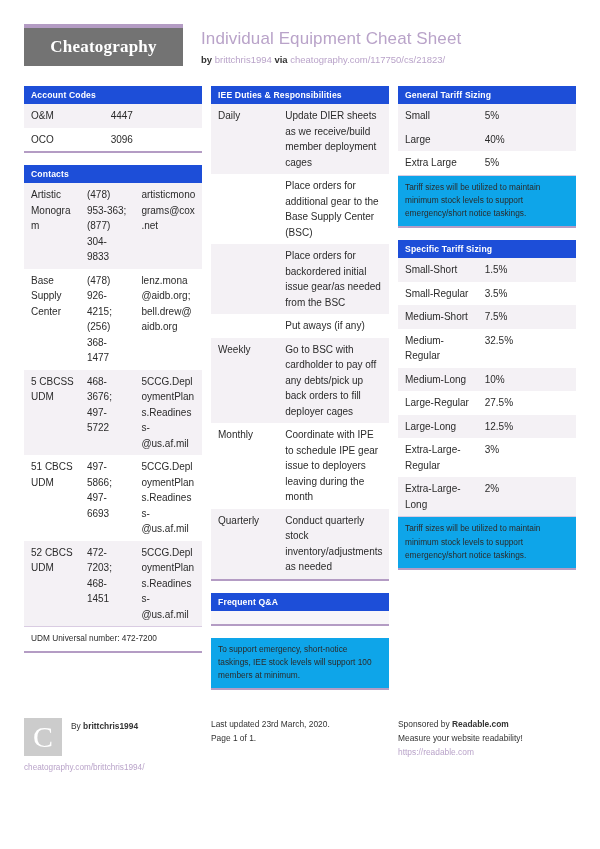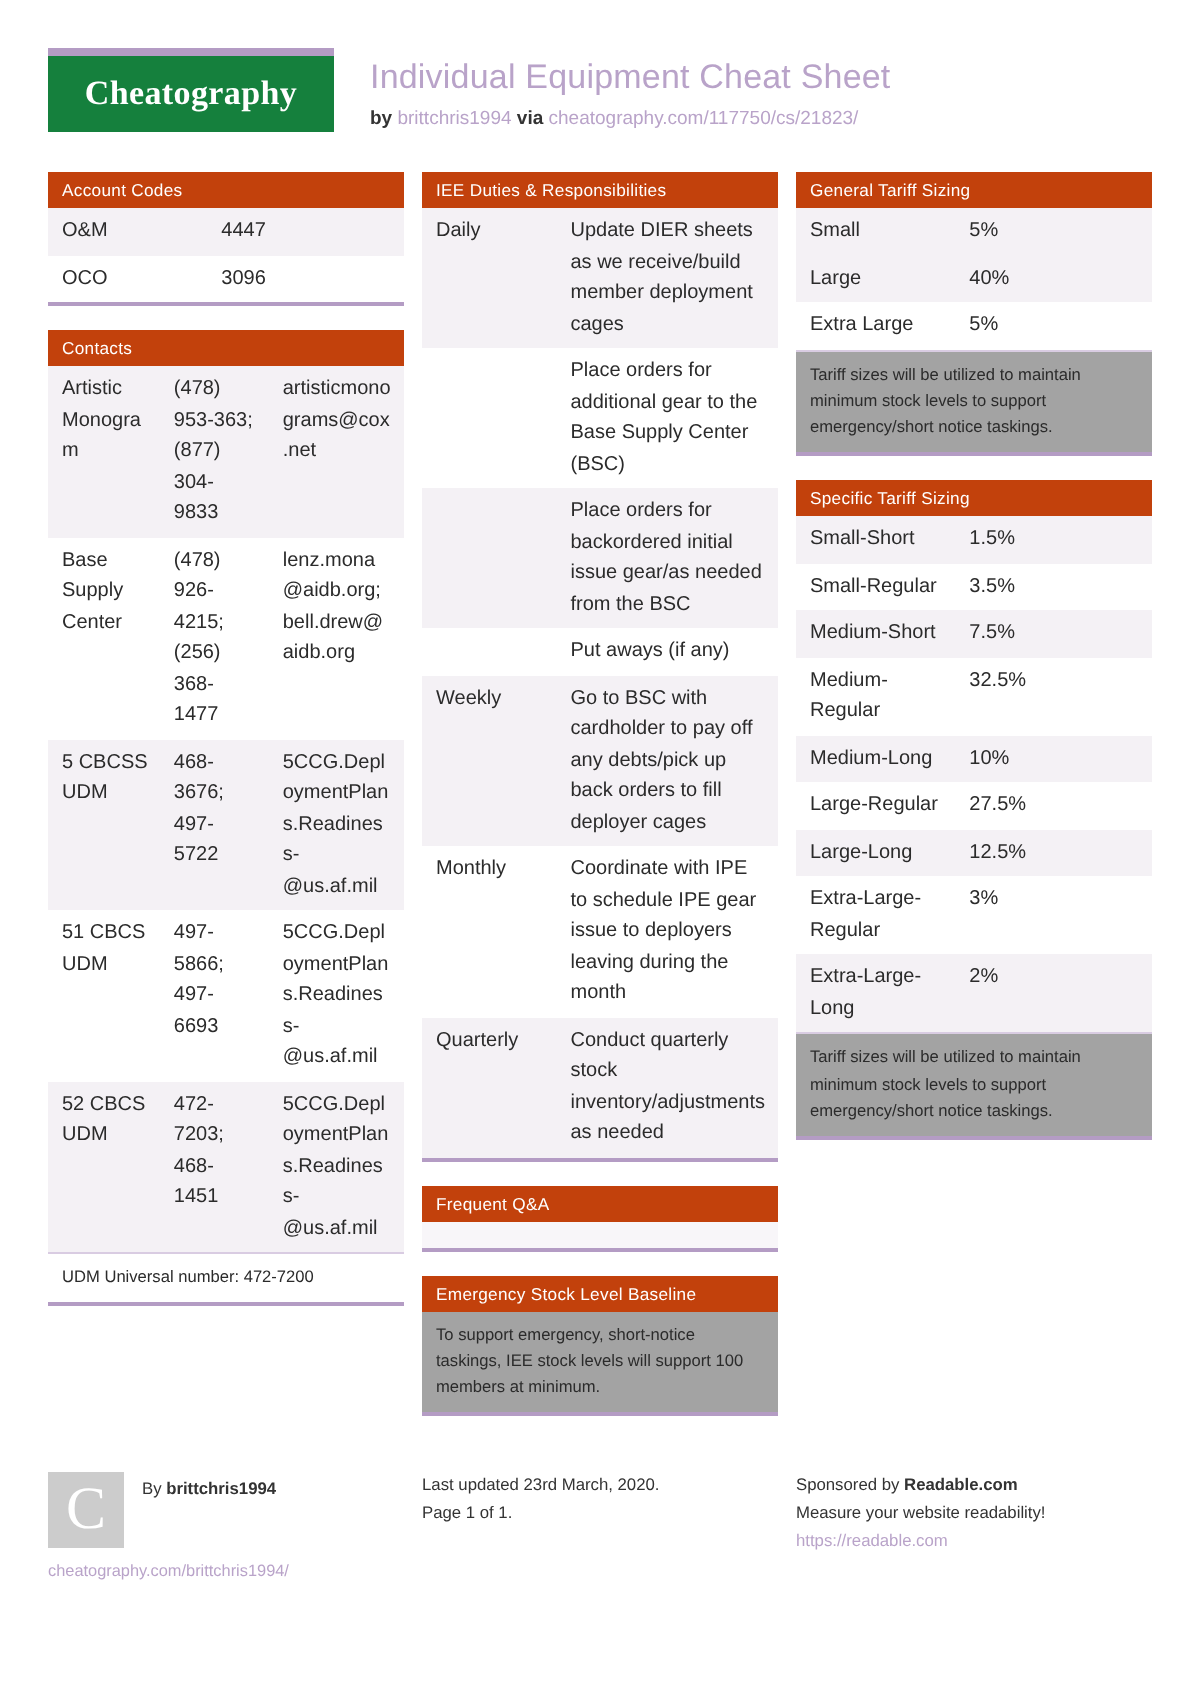--- a/index.html
+++ b/index.html
@@ -25,23 +25,23 @@
 
   
   .header {
     display: flex;
     align-items: flex-start;
     padding: 24px 24px 0 24px;
     height: 56px;
     box-sizing: border-box;
   }
   .logo-box {
-    width: 143px;
+    width: 159px;
     height: 42px;
-    background: #15803d;
+    background: #737373;
     border-top: 4px solid #b49cc4;
     box-sizing: border-box;
     display: flex;
     align-items: center;
     justify-content: center;
     flex: none;
   }
   .logo-text {
     font-family: "Liberation Serif", serif;
     color: #ffffff;
@@ -82,24 +82,24 @@
     flex: none;
   }
 
   
   .block {
     margin-bottom: 12px;
     border-bottom: 2px solid #b49cc4;
     background: #ffffff;
   }
   .block-header {
-    background: #c2410c;
+    background: #1d4ed8;
     color: #ffffff;
     font-size: 8.6px;
-    font-weight: normal;
+    font-weight: bold;
     padding: 4px 6px 4px 7px;
     letter-spacing: 0.15px;
   }
   table.block-table {
     width: 100%;
     border-collapse: collapse;
     table-layout: fixed;
   }
   table.block-table td {
     font-size: 10px;
@@ -117,21 +117,21 @@
   td.k-narrow { width: 36%; }
   td.v-wide { width: 64%; }
   td.c1 { width: 31%; }
   td.c2 { width: 30%; }
   td.c3 { width: 39%; }
   .link { color: #b9a3c9; }
   .plain-note {
     font-size: 8.3px;
     line-height: 1.6;
     padding: 5px 7px 6px 7px;
-    background: #a3a3a3;
+    background: #0ea5e9;
     color: #2b2b2b;
   }
   .note-sep {
     border-top: 1px solid #d9cce2;
   }
   .empty-body {
     height: 13px;
     background: #f8f6f9;
   }
 
@@ -289,21 +289,20 @@
         </tbody>
           </table>
       </div>
 
       <div class="block">
         <div class="block-header">Frequent Q&amp;A</div>
         <div class="empty-body"></div>
       </div>
 
       <div class="block">
-        <div class="block-header">Emergency Stock Level Baseline</div>
         <div class="plain-note">To support emergency, short-notice taskings, IEE stock levels will support 100 members at minimum.</div>
       </div>
 
     </div>
 
     <div class="col">
 
       <div class="block">
         <div class="block-header">General Tariff Sizing</div>
         <table class="block-table">

